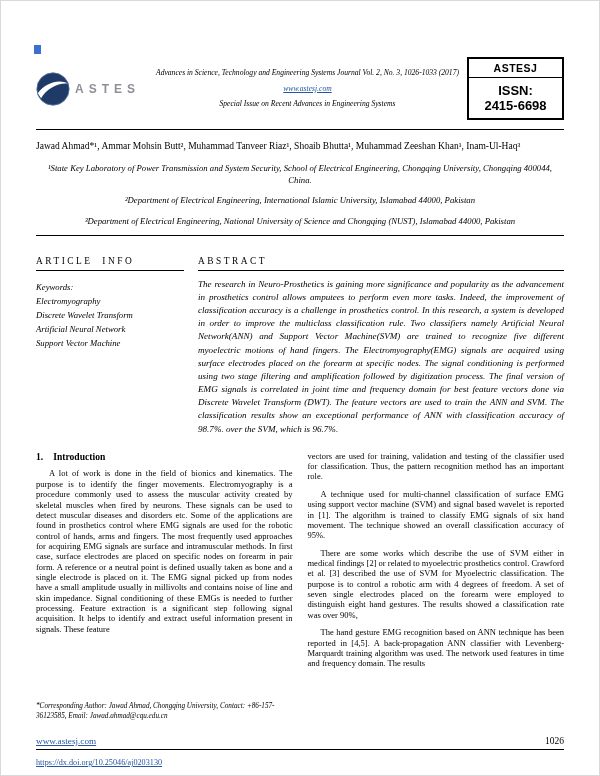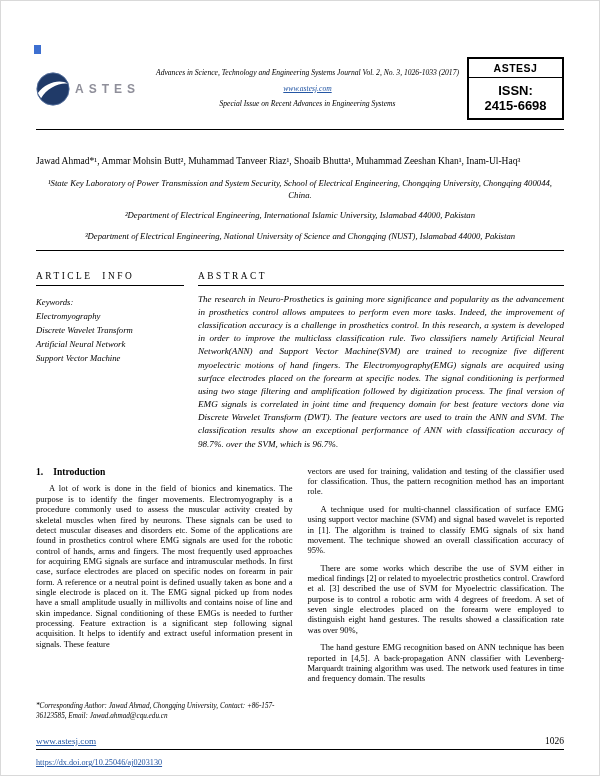--- a/index.html
+++ b/index.html
@@ -23,21 +23,21 @@
   .jline { white-space: nowrap; }
   a { color: #2456a4; }
   .issn-box { border: 2px solid #000; width: 97px; flex-shrink: 0; text-align: center; font-family: "Liberation Sans", sans-serif; }
   .issn-title { font-weight: bold; font-size: 10.5px; padding: 3px 0; border-bottom: 1px solid #000; letter-spacing: .5px; }
   .issn-num { font-weight: bold; font-size: 13px; padding: 5px 14px; }
 
   .top-rule { border: none; border-top: 1.2px solid #000; margin: 9px 0 0; height: 0; }
 
   
   .title { margin-top: 20px; font-size: 11.3px; font-weight: bold; line-height: 1.5; }
-  .authors { margin-top: 26px; font-size: 9.5px; }
+  .authors { margin-top: 11px; font-size: 9.5px; }
   .affiliations { margin-top: 11px; }
   .affiliation { font-style: italic; font-size: 8.7px; line-height: 1.4; margin-bottom: 8px; text-align: center; }
 
   
   .info-grid { display: flex; gap: 14px; border-top: 1.4px solid #000; margin-top: 2px; padding-top: 20px; }
   .info-col { width: 148px; flex-shrink: 0; }
   .abs-col { flex: 1; }
   .col-head { font-size: 9.4px; letter-spacing: 2.5px; word-spacing: 5px; border-bottom: 1px solid #000; padding-bottom: 4px; margin-bottom: 7px; }
   .ital { font-style: italic; font-size: 8.7px; line-height: 1.5; margin: 0 0 1px 0; }
   .keywords { margin-top: 10px; }

